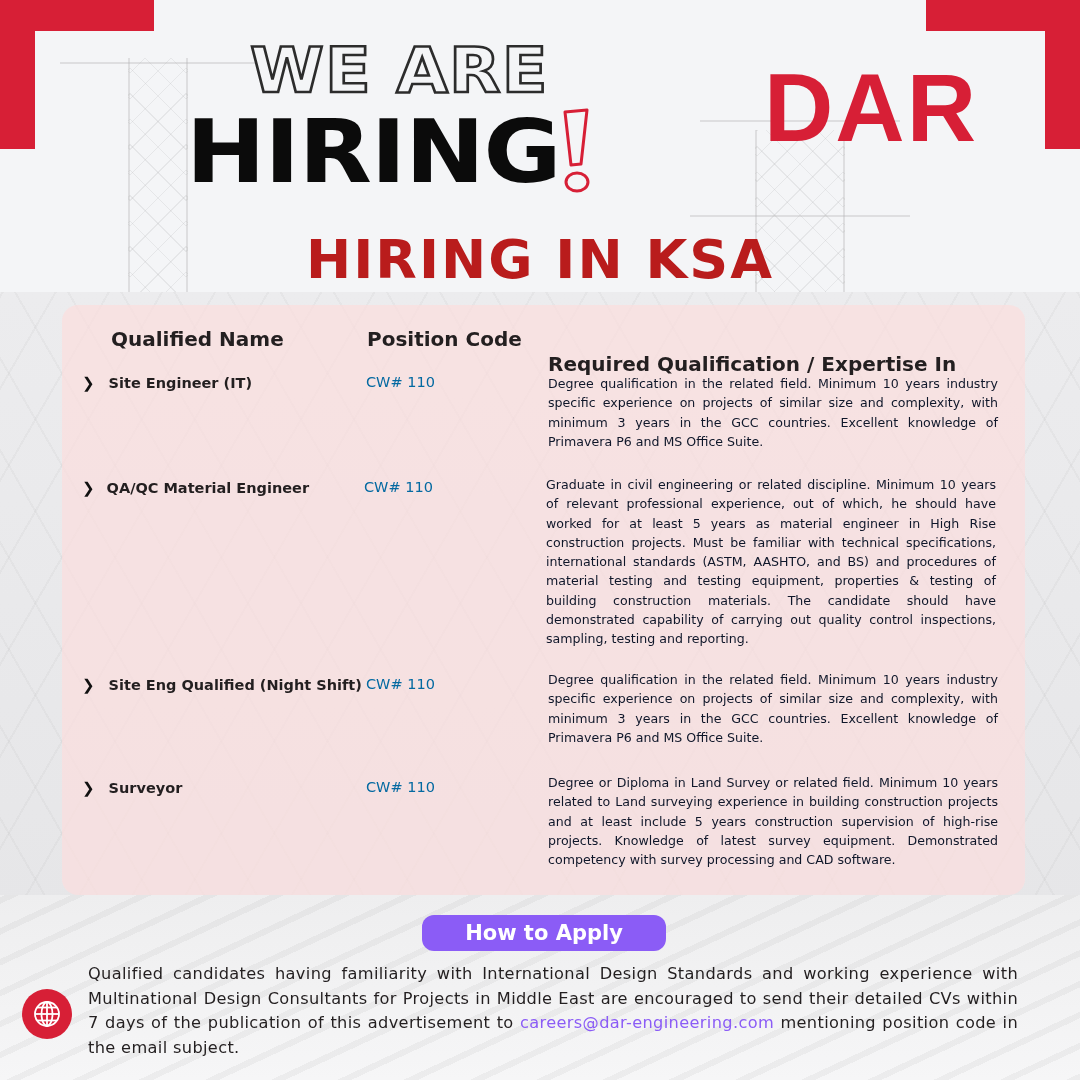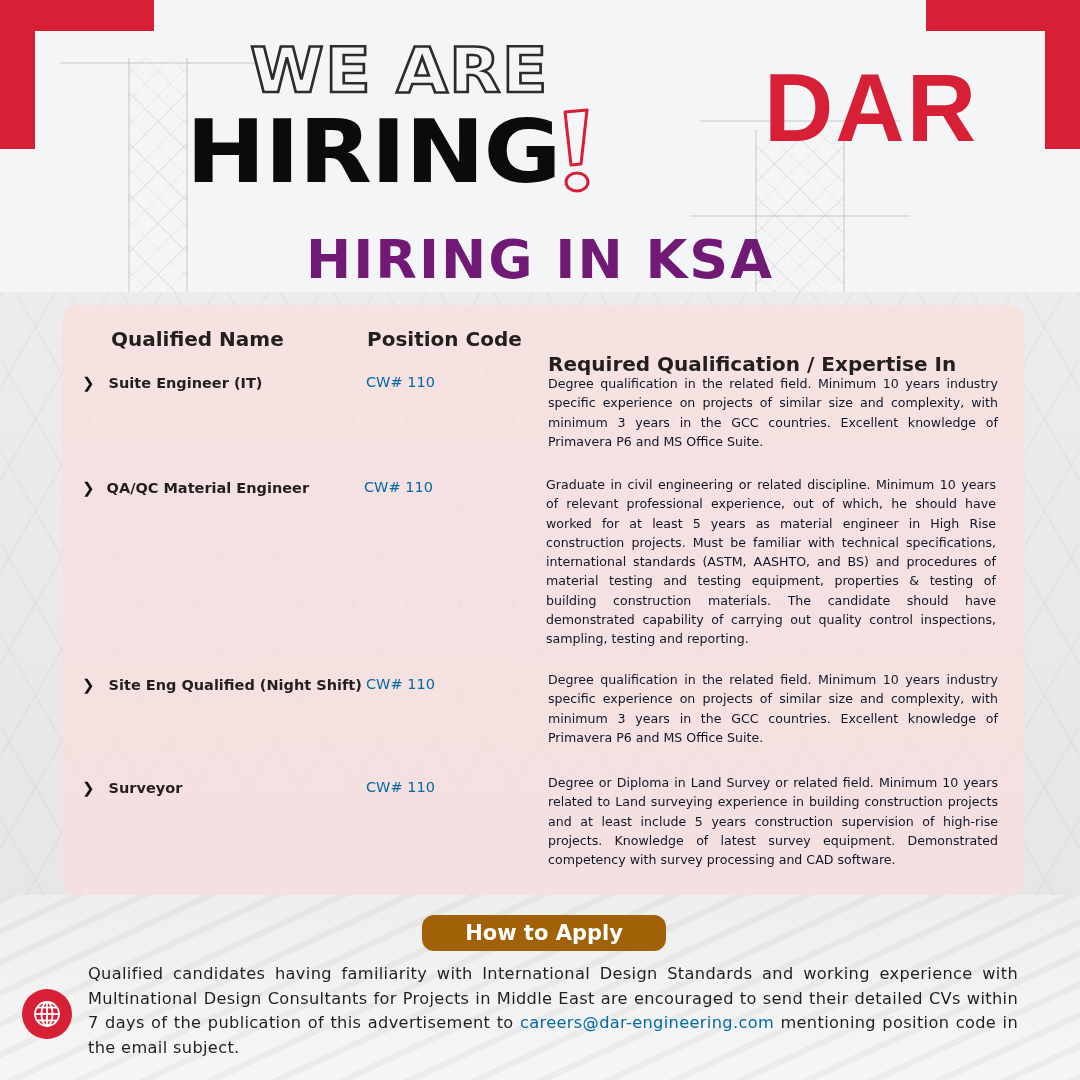--- a/index.html
+++ b/index.html
@@ -61,21 +61,21 @@
     position: absolute; left: 556px; top: 108px; width: 40px; height: 86px;
   }
   .logo {
     position: absolute; left: 740px; top: 60px;
     font-family: "Liberation Sans", sans-serif; font-weight: 700;
     font-size: 96px; line-height: 1; color: #d71f36; letter-spacing: 2px; margin-left: 24px;
   }
   .subtitle {
     position: absolute; left: 0; right: 0; top: 228px; text-align: center;
     font-family: "DejaVu Sans", sans-serif; font-weight: 700;
-    font-size: 54px; letter-spacing: 2px; color: #701a75;
+    font-size: 54px; letter-spacing: 2px; color: #b91c1c;
   }
 
   
   .panel {
     position: absolute; left: 62px; top: 305px; width: 963px; height: 590px;
     background: rgba(251, 222, 222, 0.72);
     border-radius: 16px;
   }
   .th {
     position: absolute; top: 327px;
@@ -98,35 +98,35 @@
   }
   .pos-desc {
     position: absolute; left: 548px; width: 450px;
     font-family: "DejaVu Sans", sans-serif; font-size: 12.6px; line-height: 19.3px; color: #0f172a;
     text-align: justify;
   }
 
   
   .apply-btn {
     position: absolute; left: 422px; top: 915px; width: 244px; height: 36px;
-    background: #a16207; border-radius: 12px;
+    background: #8b5cf6; border-radius: 12px;
     color: #fff; font-family: "DejaVu Sans", sans-serif; font-weight: 700; font-size: 21px;
     display: flex; align-items: center; justify-content: center;
   }
   .globe {
     position: absolute; left: 22px; top: 989px; width: 50px; height: 50px;
     background: #d71f36; border-radius: 50%;
     display: flex; align-items: center; justify-content: center;
   }
   .apply-text {
     position: absolute; left: 88px; top: 962px; width: 930px;
     font-family: "DejaVu Sans", sans-serif; font-size: 16.2px; line-height: 24.7px; color: #231f20;
     text-align: justify; letter-spacing: 0.35px;
   }
-  .email { color: #0369a1; }
+  .email { color: #8b5cf6; }
 </style>
 </head>
 <body>
 
 <div class="bg-layer">
   <div class="tower t1"></div>
   <div class="arm" style="left:60px; top:62px; width:200px;"></div>
   <div class="tower t2"></div>
   <div class="arm" style="left:700px; top:120px; width:200px;"></div>
   <div class="arm" style="left:690px; top:215px; width:220px;"></div>
@@ -149,21 +149,21 @@
 <div class="subtitle">HIRING IN KSA</div>
 
 <div class="panel"></div>
 <div class="th name">Qualified Name</div>
 <div class="th code">Position Code</div>
 <div class="th qual">Required Qualification / Expertise In</div>
 
 <div class="row" style="top:374px;">
   <div class="pos-name">
     <span class="chev">❯</span>
-    <span>Suite Engineer (IT)</span>
+    <span>Site Engineer (IT)</span>
   </div>
   <div class="pos-code">CW# 110</div>
   <div class="pos-desc" style="top:0px;">Degree qualification in the related field. Minimum 10 years industry specific experience on projects of similar size and complexity, with minimum 3 years in the GCC countries. Excellent knowledge of Primavera P6 and MS Office Suite.</div>
 </div>
 
 <div class="row" style="top:479px;">
   <div class="pos-name" style="left:82px;">
     <span class="chev">❯</span>
     <span style="margin-left:-2px;">QA/QC Material Engineer</span>
   </div>

